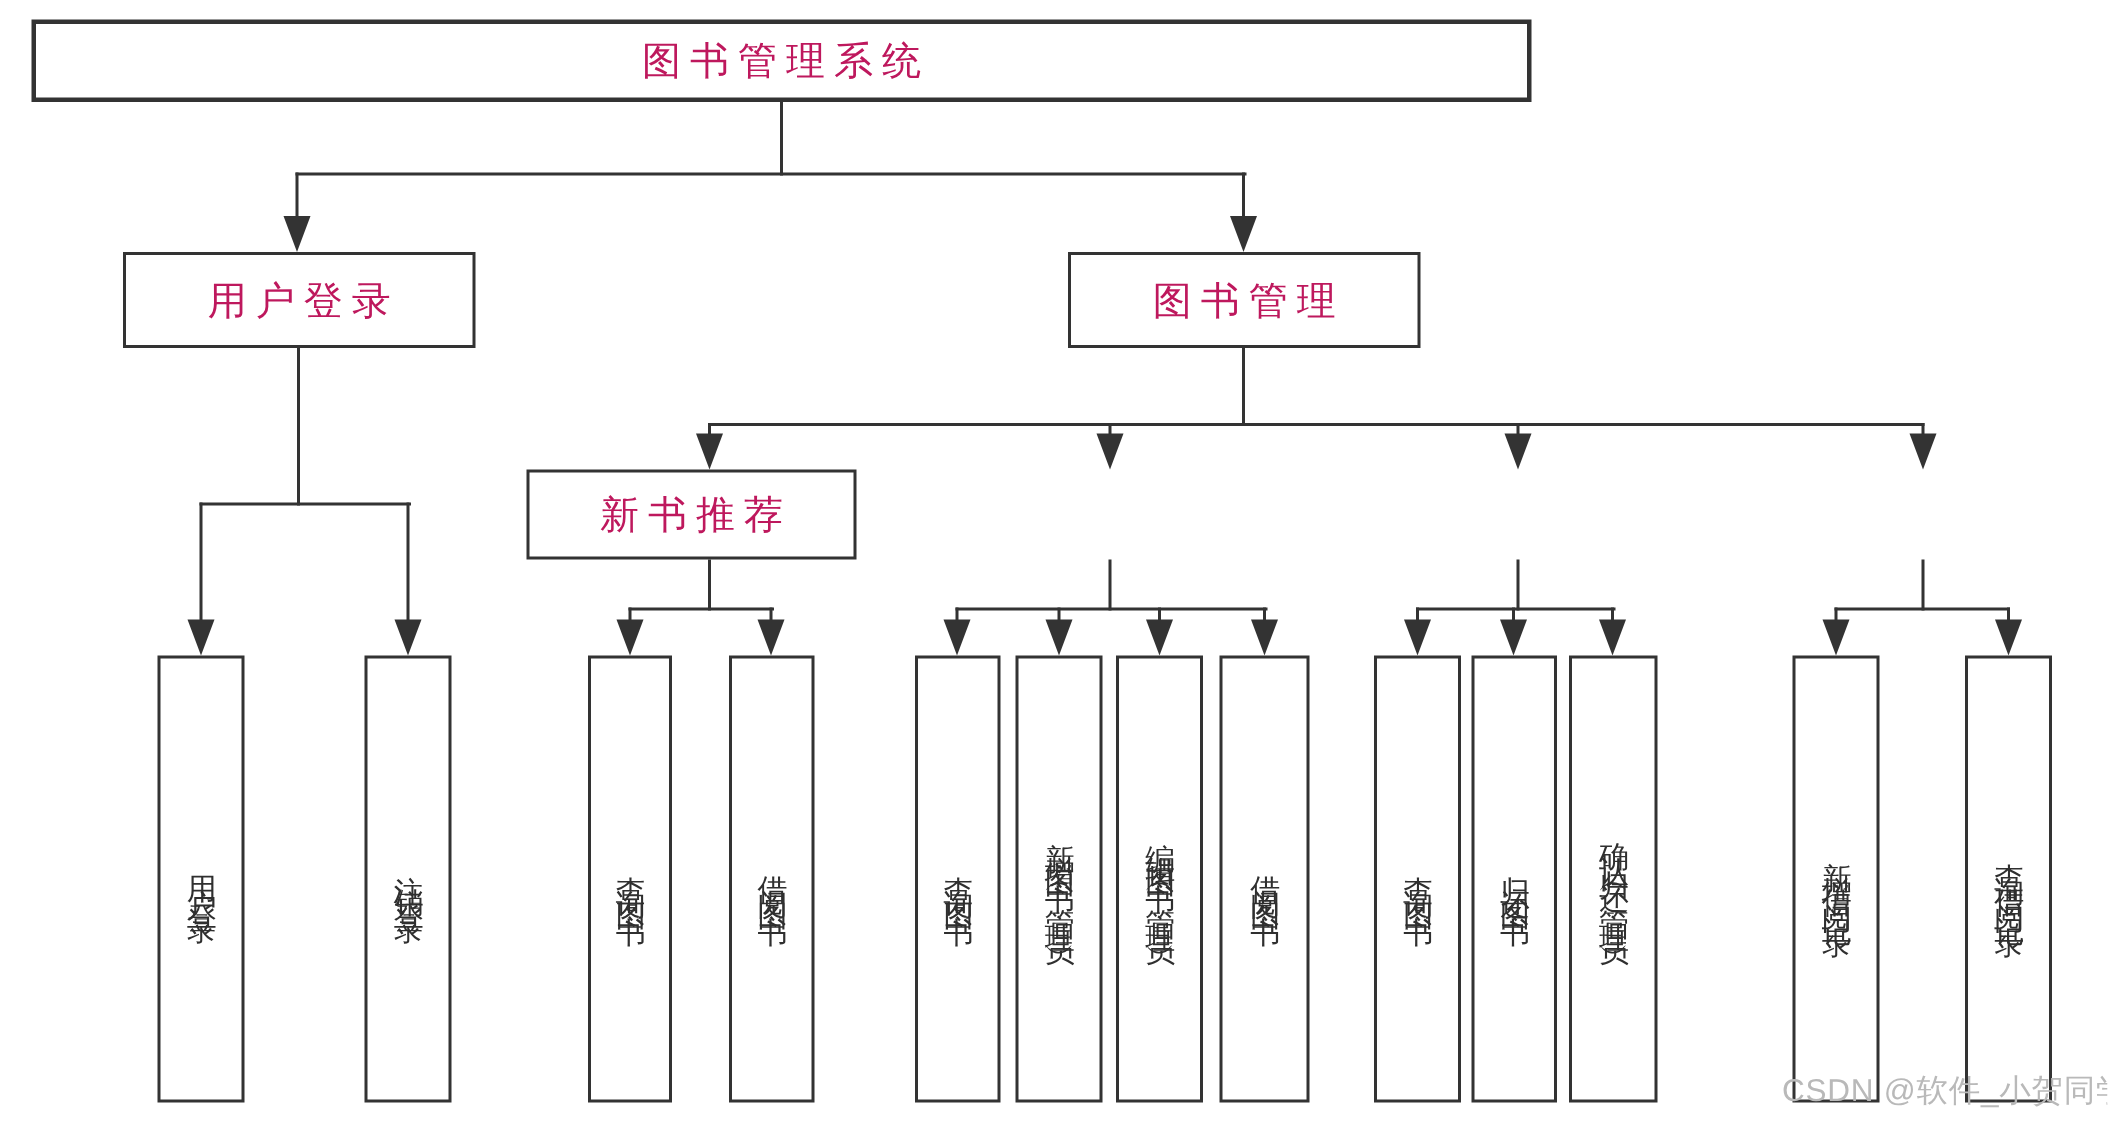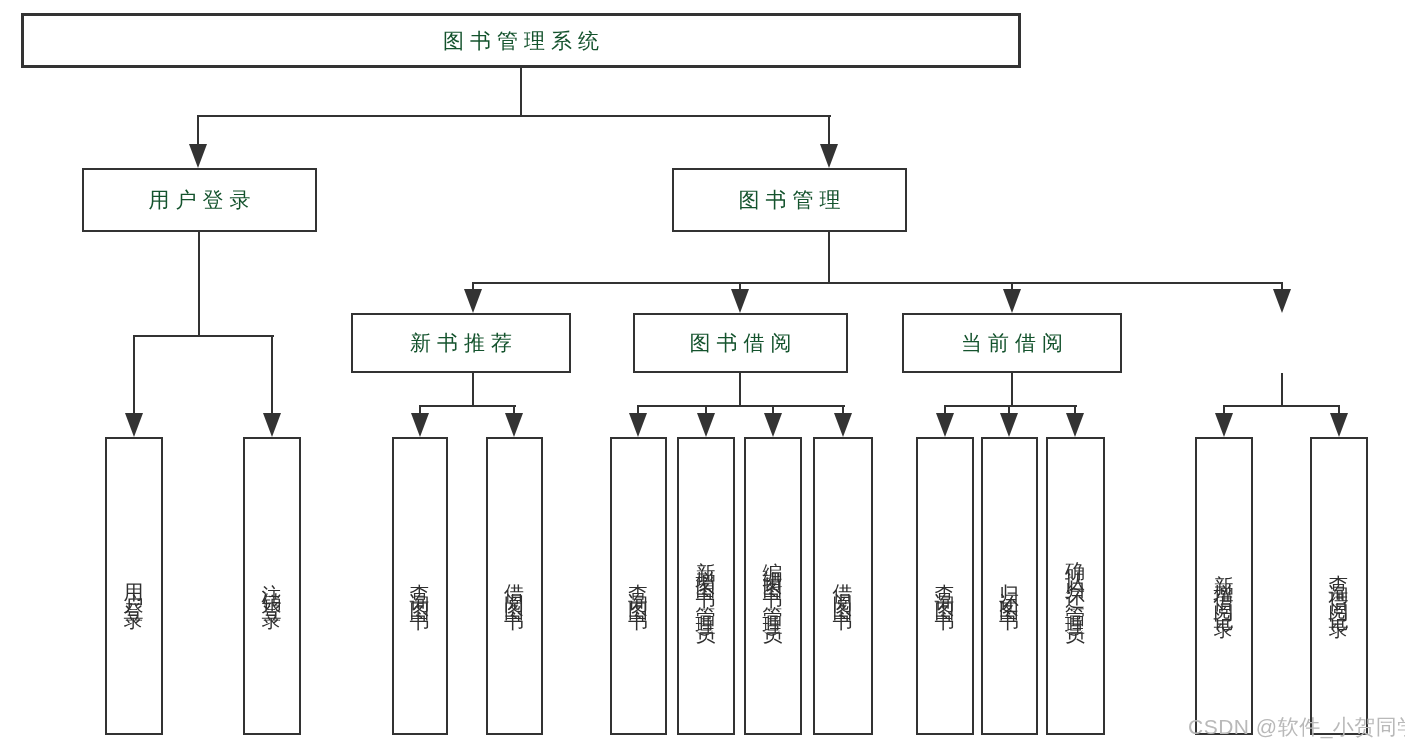--- a/index.html
+++ b/index.html
@@ -7,21 +7,21 @@
     position:relative;width:1405px;height:747px;background:#ffffff;
     font-family:"Liberation Sans","DejaVu Sans",sans-serif;
     color:#2f2f2f;overflow:hidden;
   }
   .node{
     position:absolute;box-sizing:border-box;background:#ffffff;
     border:2px solid #333333;display:flex;align-items:center;justify-content:center;
   }
   .node.root{border-width:3px;}
   .hlabel{
-    font-size:21px;letter-spacing:6px;padding-left:6px;white-space:nowrap;color:#14532d;text-align:center;
+    font-size:26px;letter-spacing:6px;padding-left:6px;white-space:nowrap;color:#be185d;text-align:center;
   }
   .vnode{
     position:absolute;box-sizing:border-box;background:#ffffff;
     border:2px solid #333333;display:flex;align-items:center;justify-content:center;
     top:437px;height:298px;
   }
   .vlabel{
     writing-mode:vertical-rl;text-orientation:mixed;
     font-size:20px;letter-spacing:9px;line-height:1;color:#2f2f2f;white-space:nowrap;
   }
@@ -42,35 +42,29 @@
 <div id="stage">
 
   <div class="node root" style="left:21px;top:13px;width:1000px;height:55px;">
     <span class="hlabel">图书管理系统</span>
   </div>
 
   <div class="node" style="left:82px;top:168px;width:235px;height:64px;">
     <span class="hlabel">用户登录</span>
   </div>
 
-  <div class="node" style="left:672px;top:168px;width:235px;height:64px;">
+  <div class="node" style="left:712px;top:168px;width:235px;height:64px;">
     <span class="hlabel">图书管理</span>
   </div>
 
   <div class="node" style="left:351px;top:313px;width:220px;height:60px;">
     <span class="hlabel">新书推荐</span>
   </div>
 
-  <div class="node" style="left:633px;top:313px;width:215px;height:60px;">
-    <span class="hlabel">图书借阅</span>
-  </div>
 
-  <div class="node" style="left:902px;top:313px;width:220px;height:60px;">
-    <span class="hlabel">当前借阅</span>
-  </div>
 
 
   <div class="vnode" style="left:105px;width:58px;">
     <span class="vlabel">用户登录</span>
   </div>
   <div class="vnode" style="left:243px;width:58px;">
     <span class="vlabel">注销登录</span>
   </div>
 
   <div class="vnode" style="left:392px;width:56px;">

